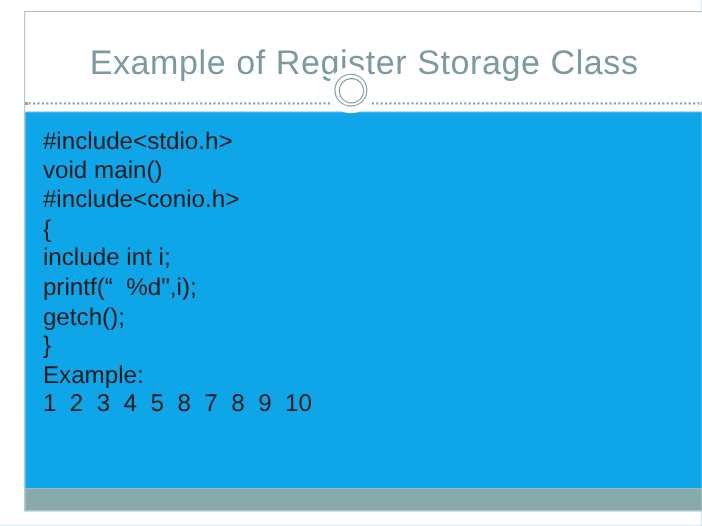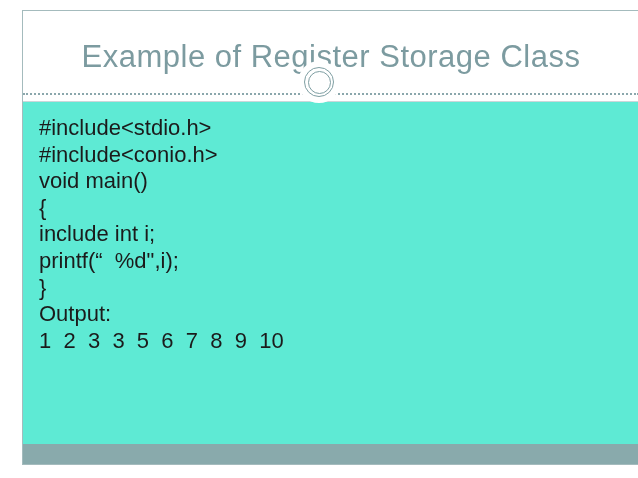--- a/index.html
+++ b/index.html
@@ -66,21 +66,21 @@
     box-sizing: border-box;
   }
   .ring-inner {
     width: 23px; height: 23px;
     border: 1.5px solid #7e9ea2;
     border-radius: 50%;
     box-sizing: border-box;
   }
   .content {
     flex: 1;
-    background: #5eead4;
+    background: #0ea5e9;
     padding: 13px 10px 0 16px;
     overflow: hidden;
   }
   .code-line {
     font-size: 22px;
     line-height: 26.6px;
     color: #1b1b1b;
     white-space: pre-wrap;
   }
   .footer-band {
@@ -94,28 +94,29 @@
 
 <div class="slide">
   <div class="title-zone">
     <h1 class="title">Example of Register Storage Class</h1>
   </div>
 
   <div class="divider"></div>
 
   <div class="content">
     <div class="code-line">#include&lt;stdio.h&gt;</div>
+    <div class="code-line">void main()</div>
     <div class="code-line">#include&lt;conio.h&gt;</div>
-    <div class="code-line">void main()</div>
     <div class="code-line">{</div>
     <div class="code-line">include int i;</div>
     <div class="code-line">printf(“  %d",i);</div>
+    <div class="code-line">getch();</div>
     <div class="code-line">}</div>
-    <div class="code-line">Output:</div>
-    <div class="code-line">1  2  3  3  5  6  7  8  9  10</div>
+    <div class="code-line">Example:</div>
+    <div class="code-line">1  2  3  4  5  8  7  8  9  10</div>
   </div>
 
   <div class="footer-band"></div>
 </div>
 
 <div class="ornament">
   <div class="ring-outer">
     <div class="ring-inner"></div>
   </div>
 </div>

